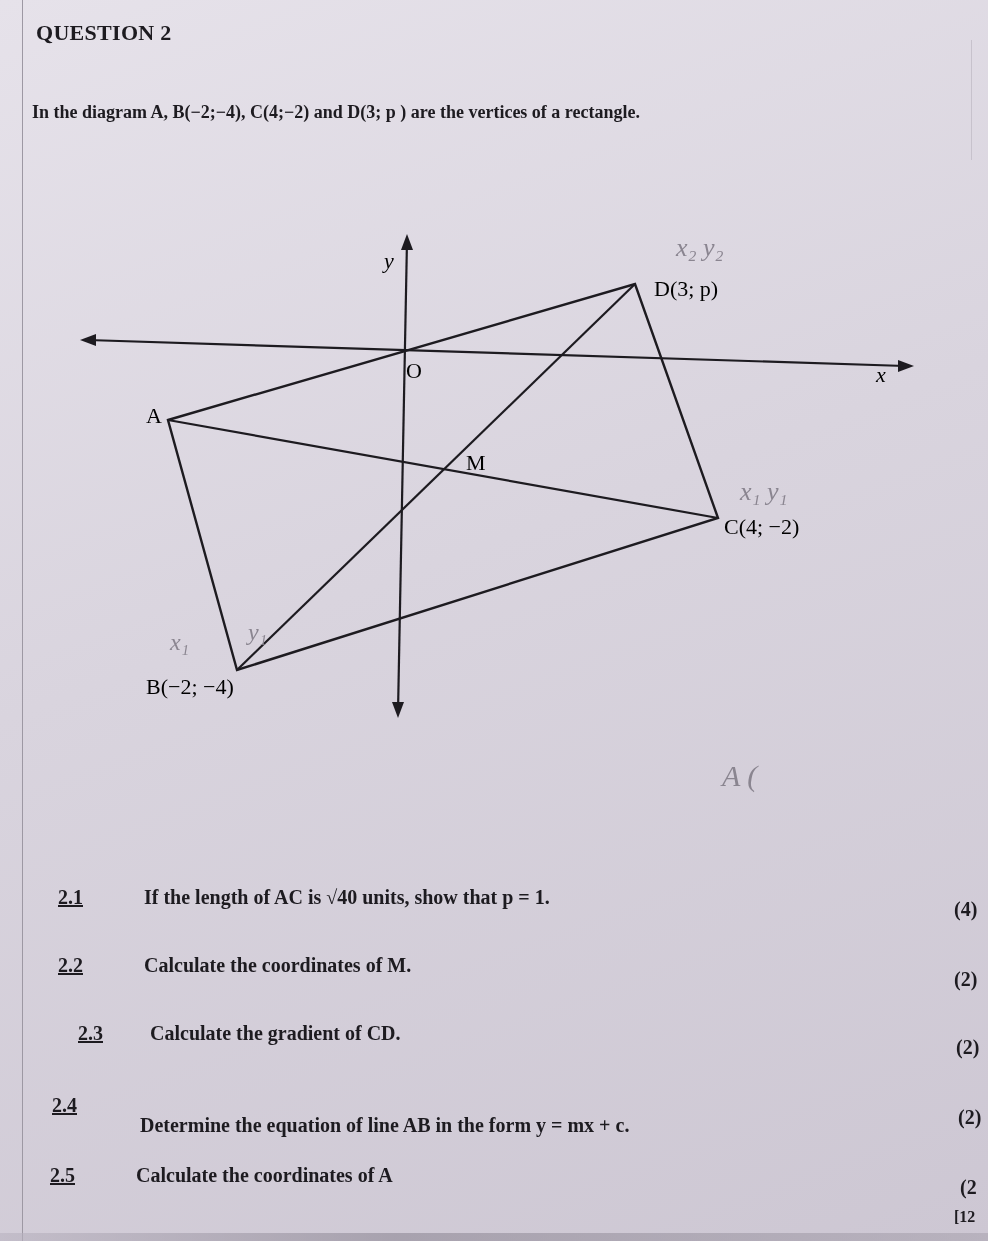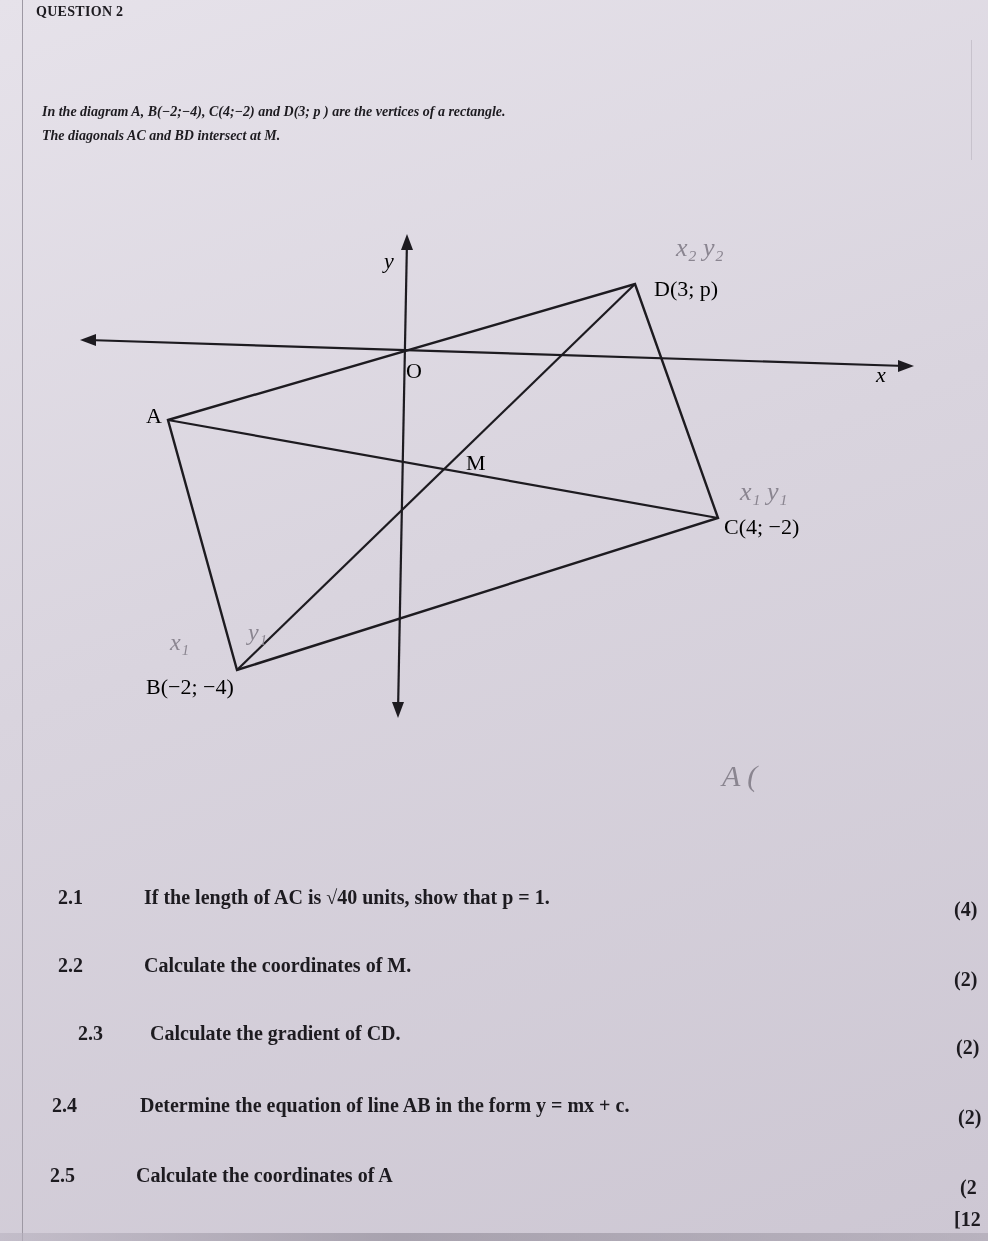--- a/index.html
+++ b/index.html
@@ -5,43 +5,42 @@
     html, body { margin: 0; padding: 0; }
     body {
       width: 988px; height: 1241px; overflow: hidden;
       background: linear-gradient(160deg, #e6e2ea 0%, #d9d4de 45%, #cdc7d3 100%);
       font-family: "Liberation Serif", "DejaVu Serif", serif;
       color: #1d1b20;
       position: relative;
     }
     .margin-line { position: absolute; left: 22px; top: 0; width: 1px; height: 1241px; background: #9d98a3; }
     .right-edge { position: absolute; right: 16px; top: 40px; width: 1px; height: 120px; background: #c7c2cc; }
-    .title { position: absolute; left: 36px; top: 4px; font-weight: bold; font-size: 14px; letter-spacing: 0.3px; }
-    .intro { position: absolute; left: 42px; top: 100px; font-size: 14px; font-weight: bold; line-height: 24px; width: 850px; font-style: italic; }
+    .title { position: absolute; left: 36px; top: 20px; font-weight: bold; font-size: 22px; letter-spacing: 0.3px; }
+    .intro { position: absolute; left: 32px; top: 100px; font-size: 18px; font-weight: bold; line-height: 24px; width: 850px; }
     .diagram { position: absolute; left: 0; top: 220px; width: 988px; height: 620px; }
     .q { position: absolute; left: 58px; font-size: 20px; font-weight: bold; width: 920px; }
-    .q .num { position: absolute; left: 0; }
+    .q .num { position: absolute; left: 0; text-decoration: underline; }
     .q .text { position: absolute; left: 86px; white-space: nowrap; }
     .q .marks { position: absolute; left: 896px; font-weight: bold; }
-    .total { position: absolute; left: 954px; top: 1208px; font-size: 20px; font-weight: bold; }
+    .total { position: absolute; left: 954px; top: 1208px; font-size: 16px; font-weight: bold; }
     .bottom-fold { position: absolute; left: 0; top: 1233px; width: 988px; height: 8px;
       background: linear-gradient(90deg, #b9b3c0 0%, #8d8794 40%, #aaa4b0 100%); opacity: 0.6; }
     svg text { font-family: "Liberation Serif", "DejaVu Serif", serif; }
   </style>
 </head>
 <body>
 
 <div class="margin-line"></div>
 <div class="right-edge"></div>
 
 <div class="title">QUESTION 2</div>
 
 <div class="intro">
   <div>In the diagram A, B(−2;−4), C(4;−2) and D(3; p ) are the vertices of a rectangle.</div>
-  <div>The diagonals AC and BD intersect at M.</div>
 </div>
 
 <svg class="diagram" viewBox="0 220 988 620" xmlns="http://www.w3.org/2000/svg">
 
   <g>
     <line x1="88" y1="340" x2="905" y2="366" stroke="#1d1b20" stroke-width="2.2"></line>
     <polygon points="80,340 96,334 96,346" fill="#1d1b20"></polygon>
     <polygon points="914,366 898,360 898,372" fill="#1d1b20"></polygon>
   </g>
 
@@ -88,21 +87,21 @@
 </div>
 
 <div class="q" style="top:1022px;">
   <span class="num" style="left:-4px;margin-left:24px;">2.3</span>
   <span class="text" style="left:92px;">Calculate the gradient of CD.</span>
   <span class="marks" style="top:14px; left:898px;">(2)</span>
 </div>
 
 <div class="q" style="top:1094px;">
   <span class="num" style="left:-6px;">2.4</span>
-  <span class="text" style="left:82px;">Determine the equation of line AB in the form y = mx + c.</span>
+  <span class="text" style="left:82px;margin-top:20px;">Determine the equation of line AB in the form y = mx + c.</span>
   <span class="marks" style="top:12px; left:900px;">(2)</span>
 </div>
 
 <div class="q" style="top:1164px;">
   <span class="num" style="left:-8px;">2.5</span>
   <span class="text" style="left:78px;">Calculate the coordinates of A</span>
   <span class="marks" style="top:12px; left:902px;">(2</span>
 </div>
 
 <div class="total">[12</div>

